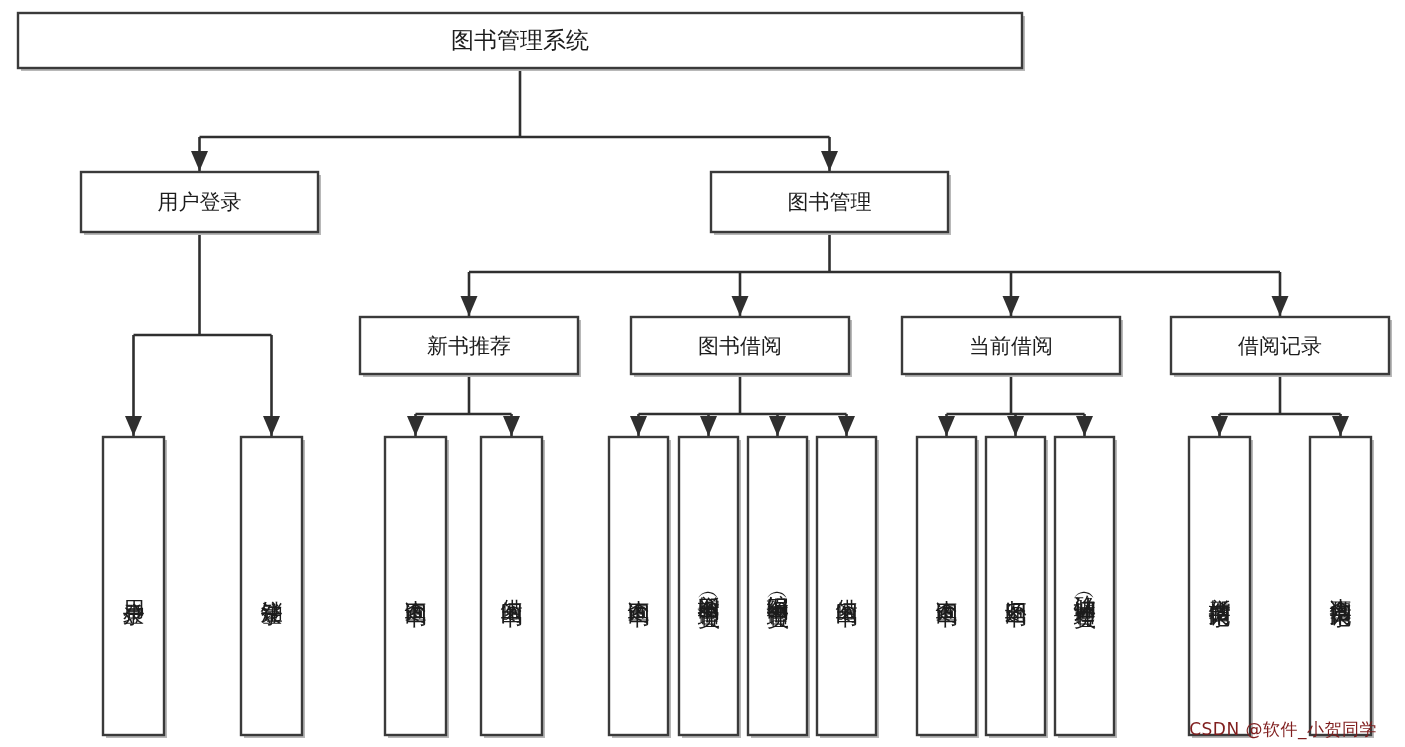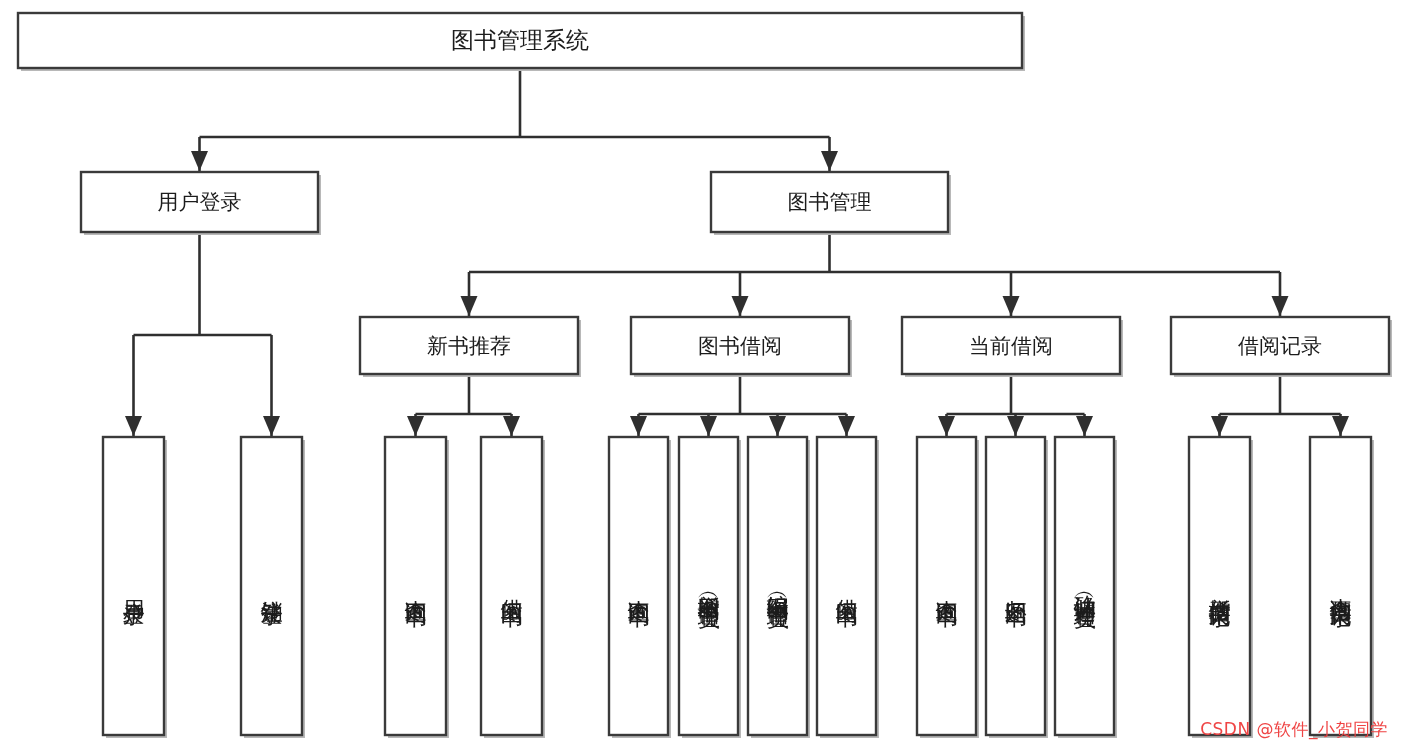--- a/index.html
+++ b/index.html
@@ -67,25 +67,25 @@
     font-family: "DejaVu Sans", "Liberation Sans", sans-serif;
     font-size: 22px;
     line-height: 1.12;
     letter-spacing: 2px;
     color: #1c1c1c;
     white-space: nowrap;
     text-align: center;
   }
   .watermark {
     position: absolute;
-    right: 17px;
+    right: 28px;
     bottom: 6px;
     font-family: "DejaVu Sans", "Liberation Sans", sans-serif;
     font-size: 17px;
-    color: #ef4444;
+    color: #7f1d1d;
     letter-spacing: 0.5px;
     white-space: nowrap;
   }
 </style>
 </head>
 <body>
 
 <div id="diagram-root">
 
   <svg id="tree-svg" viewBox="0 0 1405 747">

